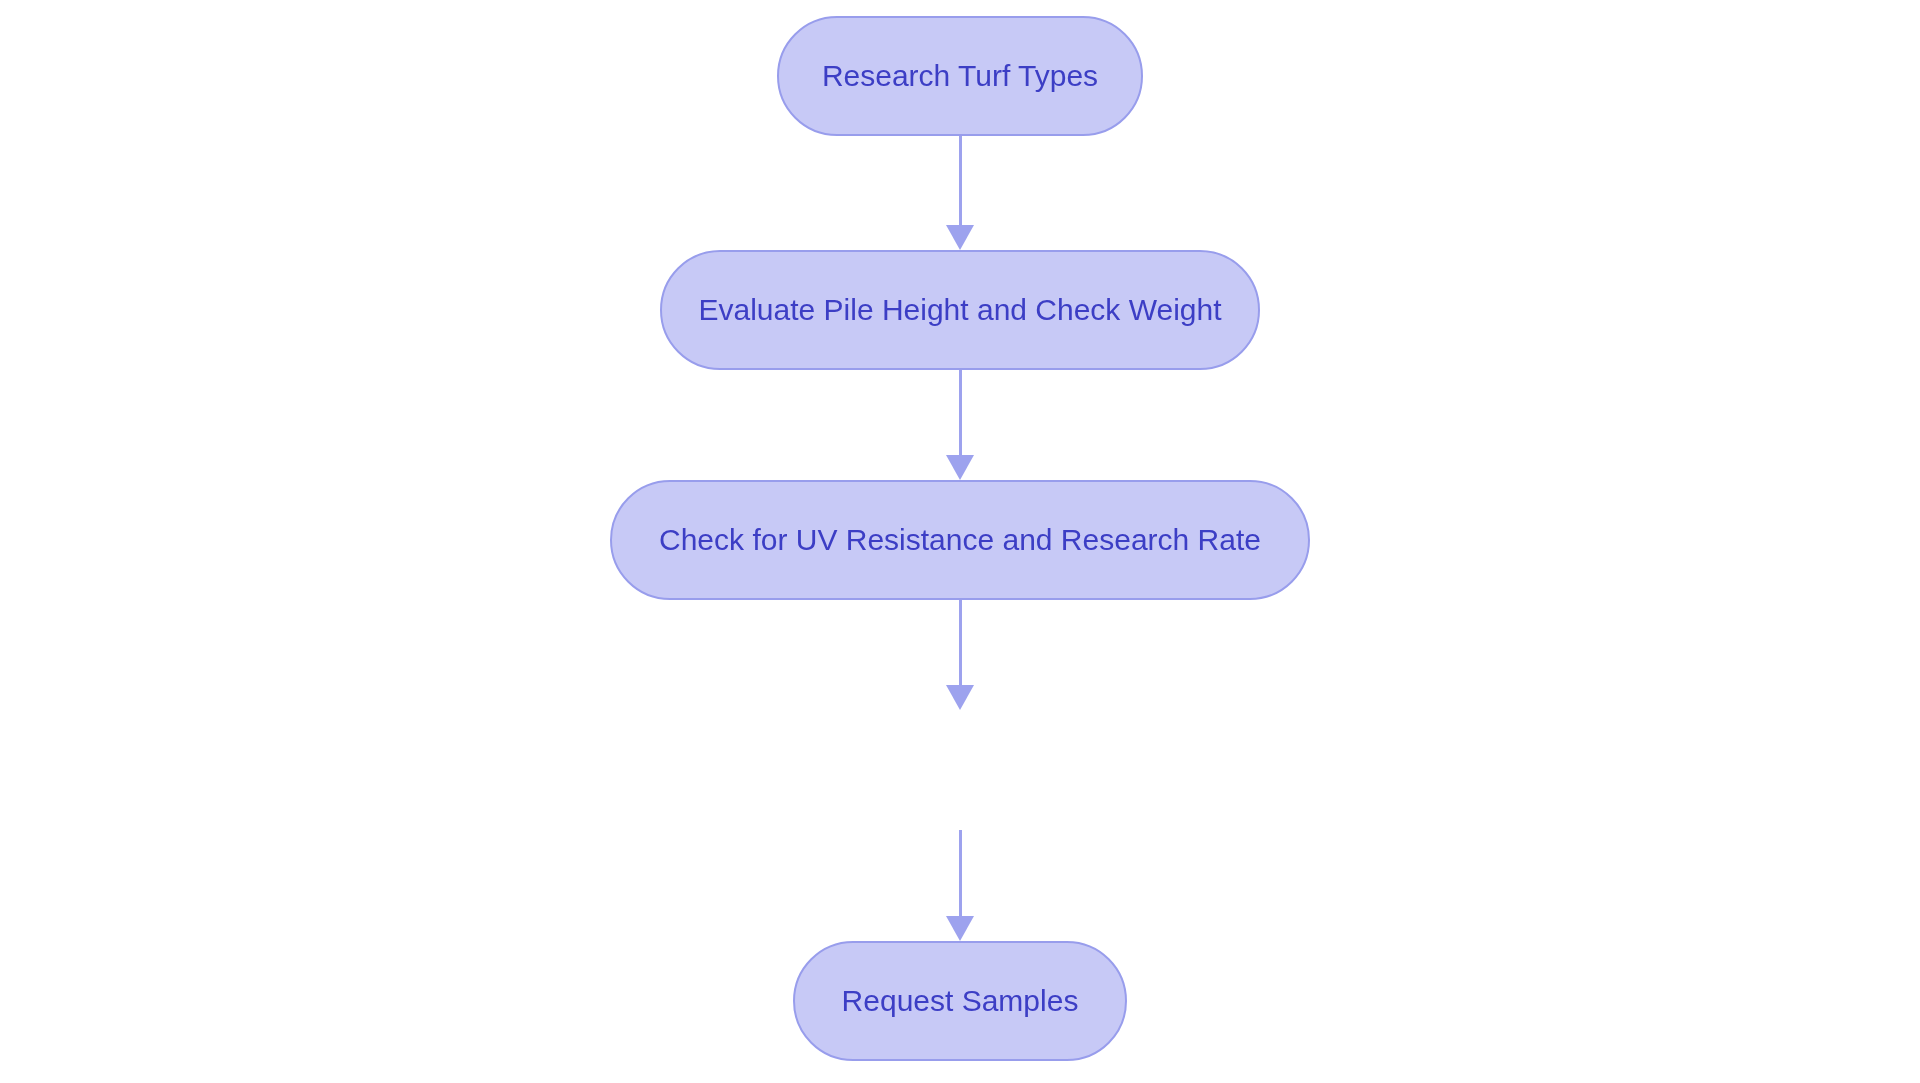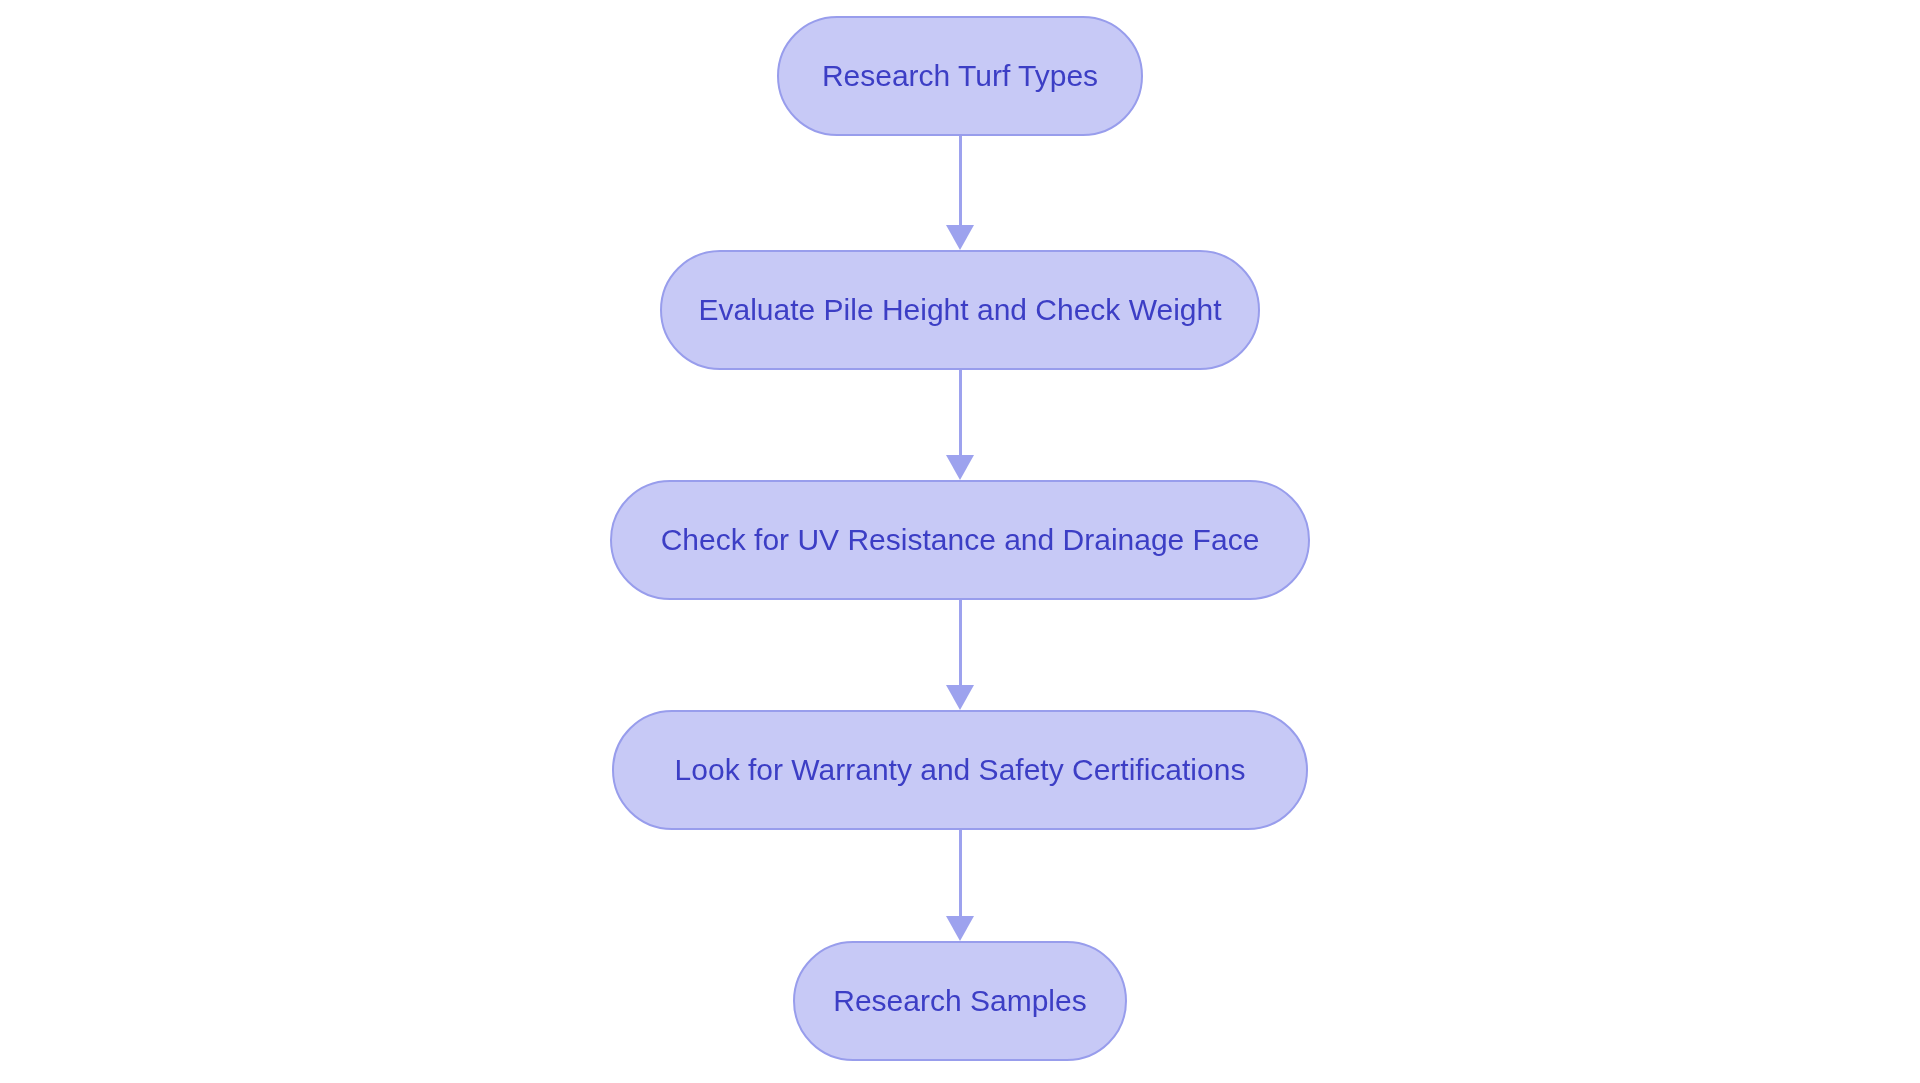--- a/index.html
+++ b/index.html
@@ -85,34 +85,31 @@
   <div class="node node-2">
     <span>Evaluate Pile Height and Check Weight</span>
   </div>
 
   <div class="arrow arrow-2">
     <div class="stem"></div>
     <div class="head"></div>
   </div>
 
   <div class="node node-3">
-    <span>Check for UV Resistance and Drainage Face</span>
+    <span>Check for UV Resistance and Research Rate</span>
   </div>
 
   <div class="arrow arrow-3">
     <div class="stem"></div>
     <div class="head"></div>
   </div>
 
-  <div class="node node-4">
-    <span>Look for Warranty and Safety Certifications</span>
-  </div>
 
   <div class="arrow arrow-4">
     <div class="stem"></div>
     <div class="head"></div>
   </div>
 
   <div class="node node-5">
-    <span>Research Samples</span>
+    <span>Request Samples</span>
   </div>
 
 </div>
 
 </body></html>

